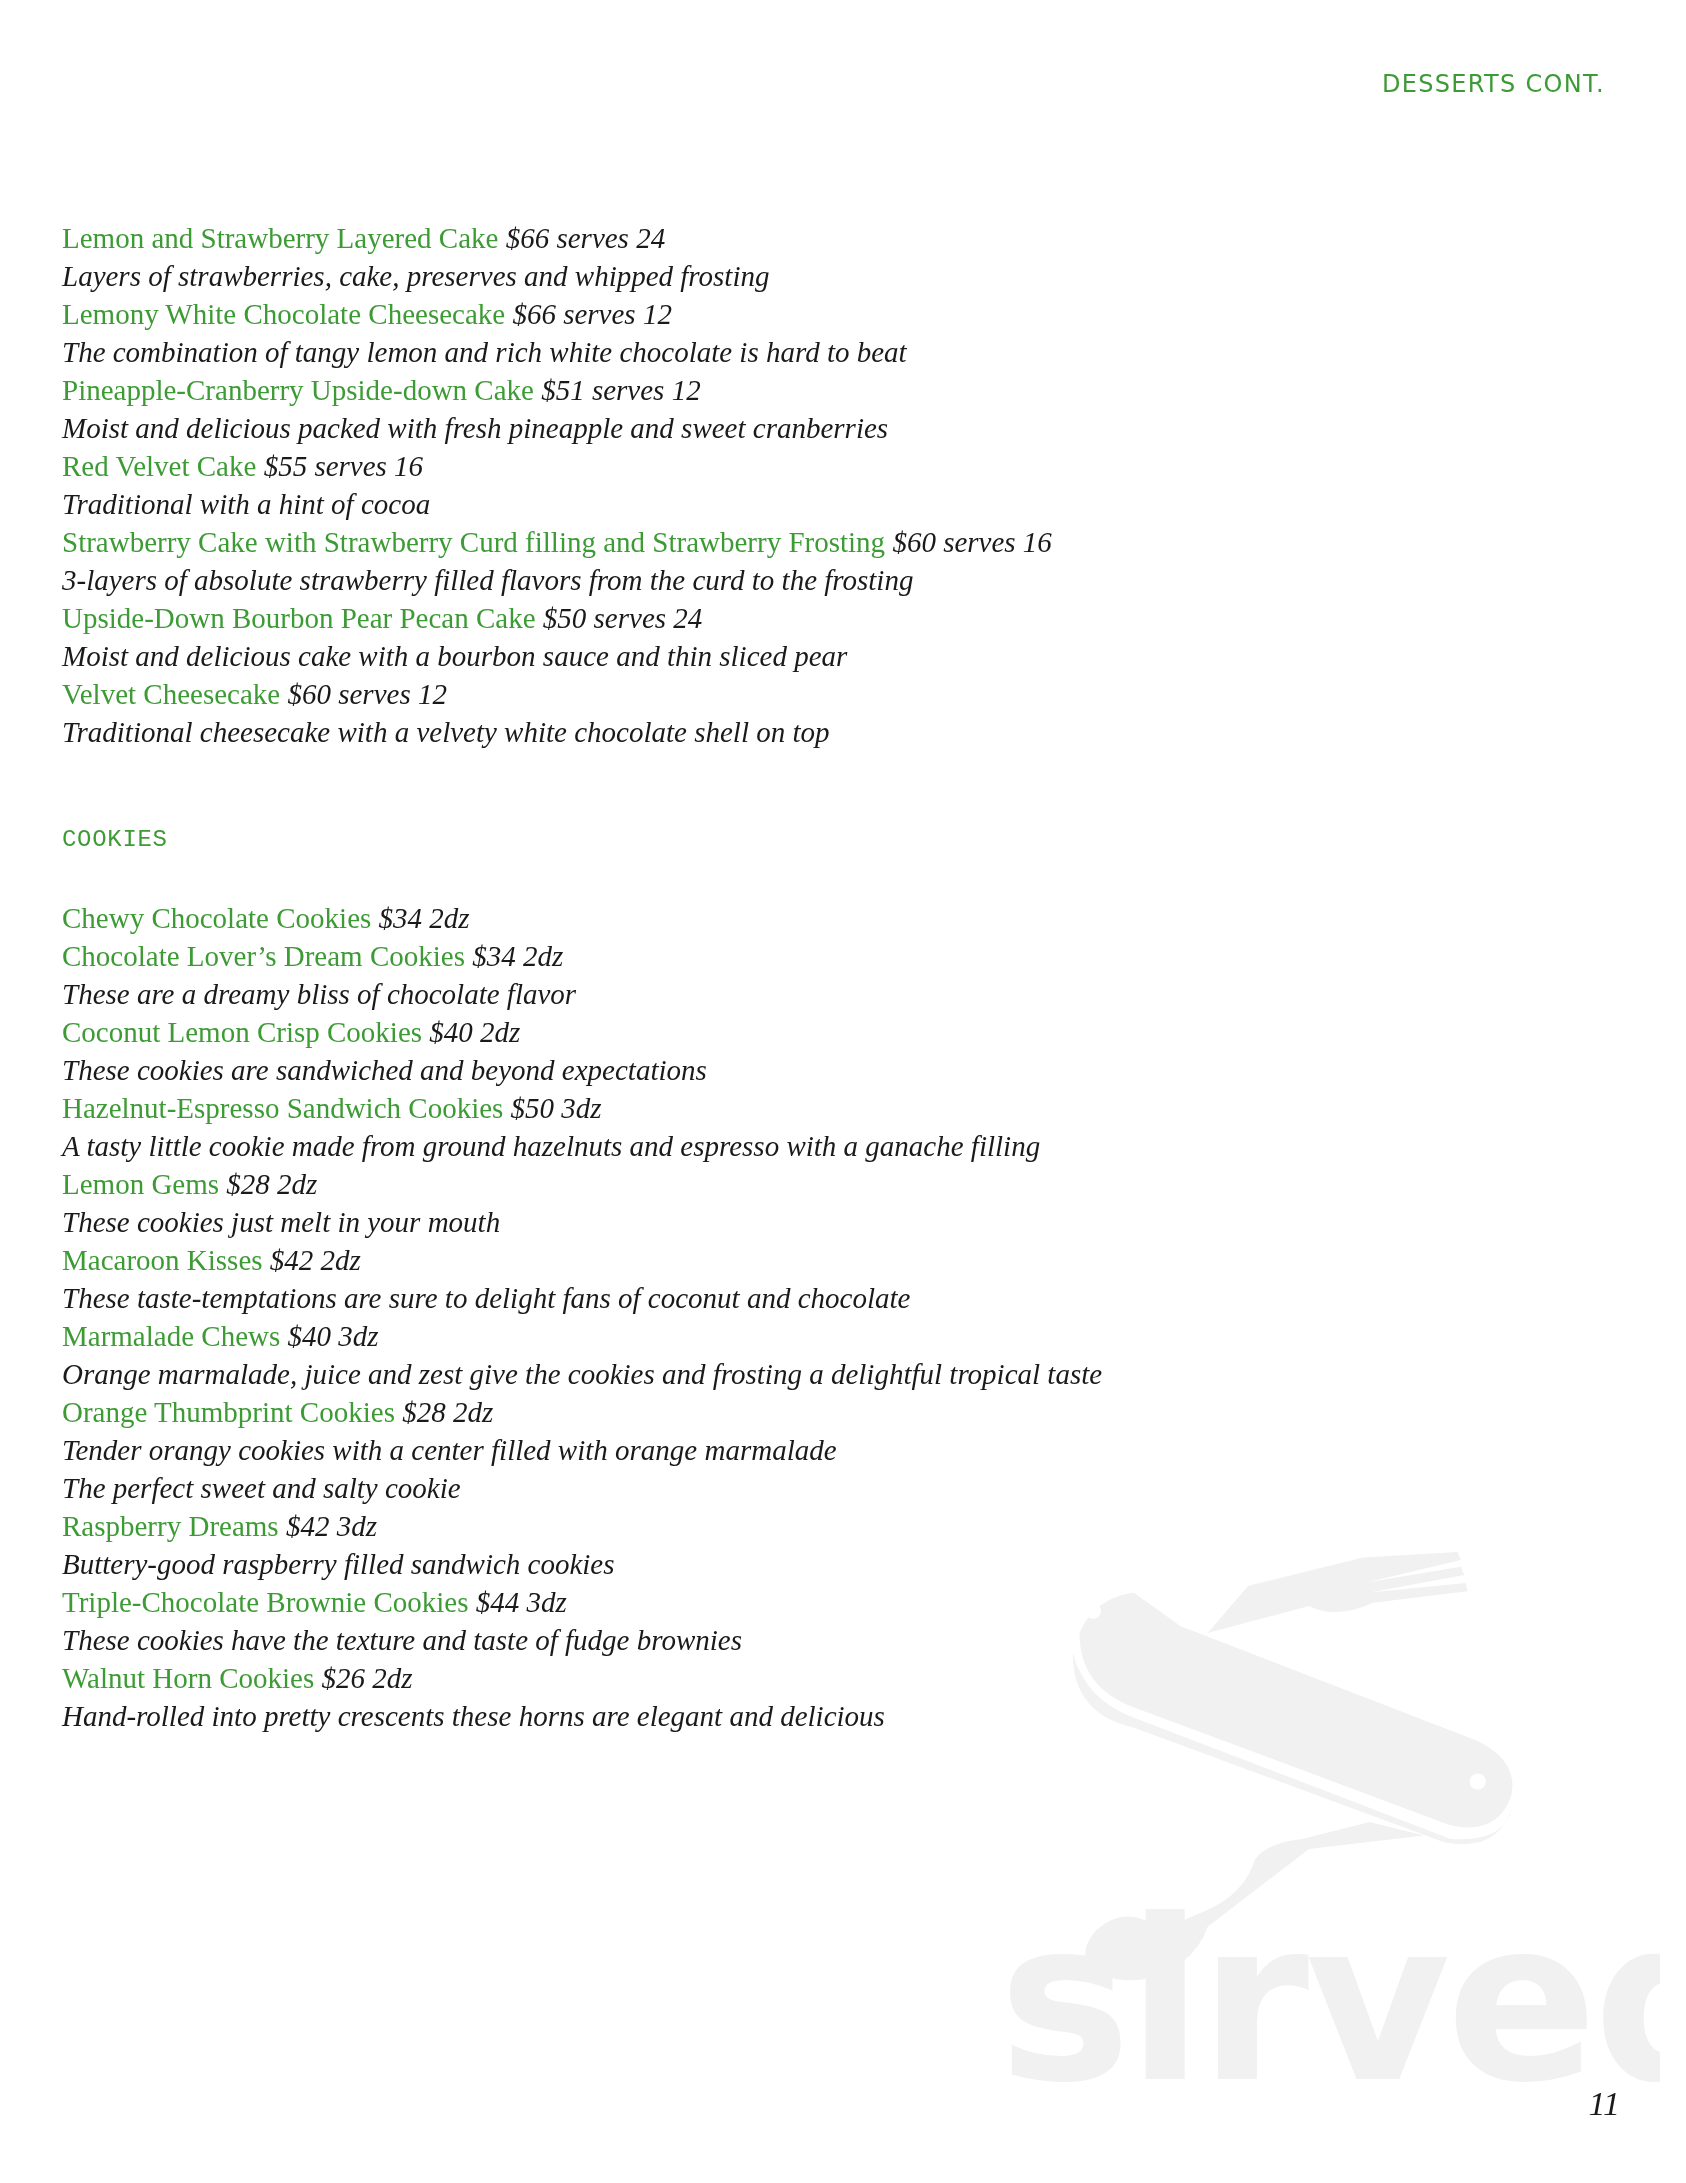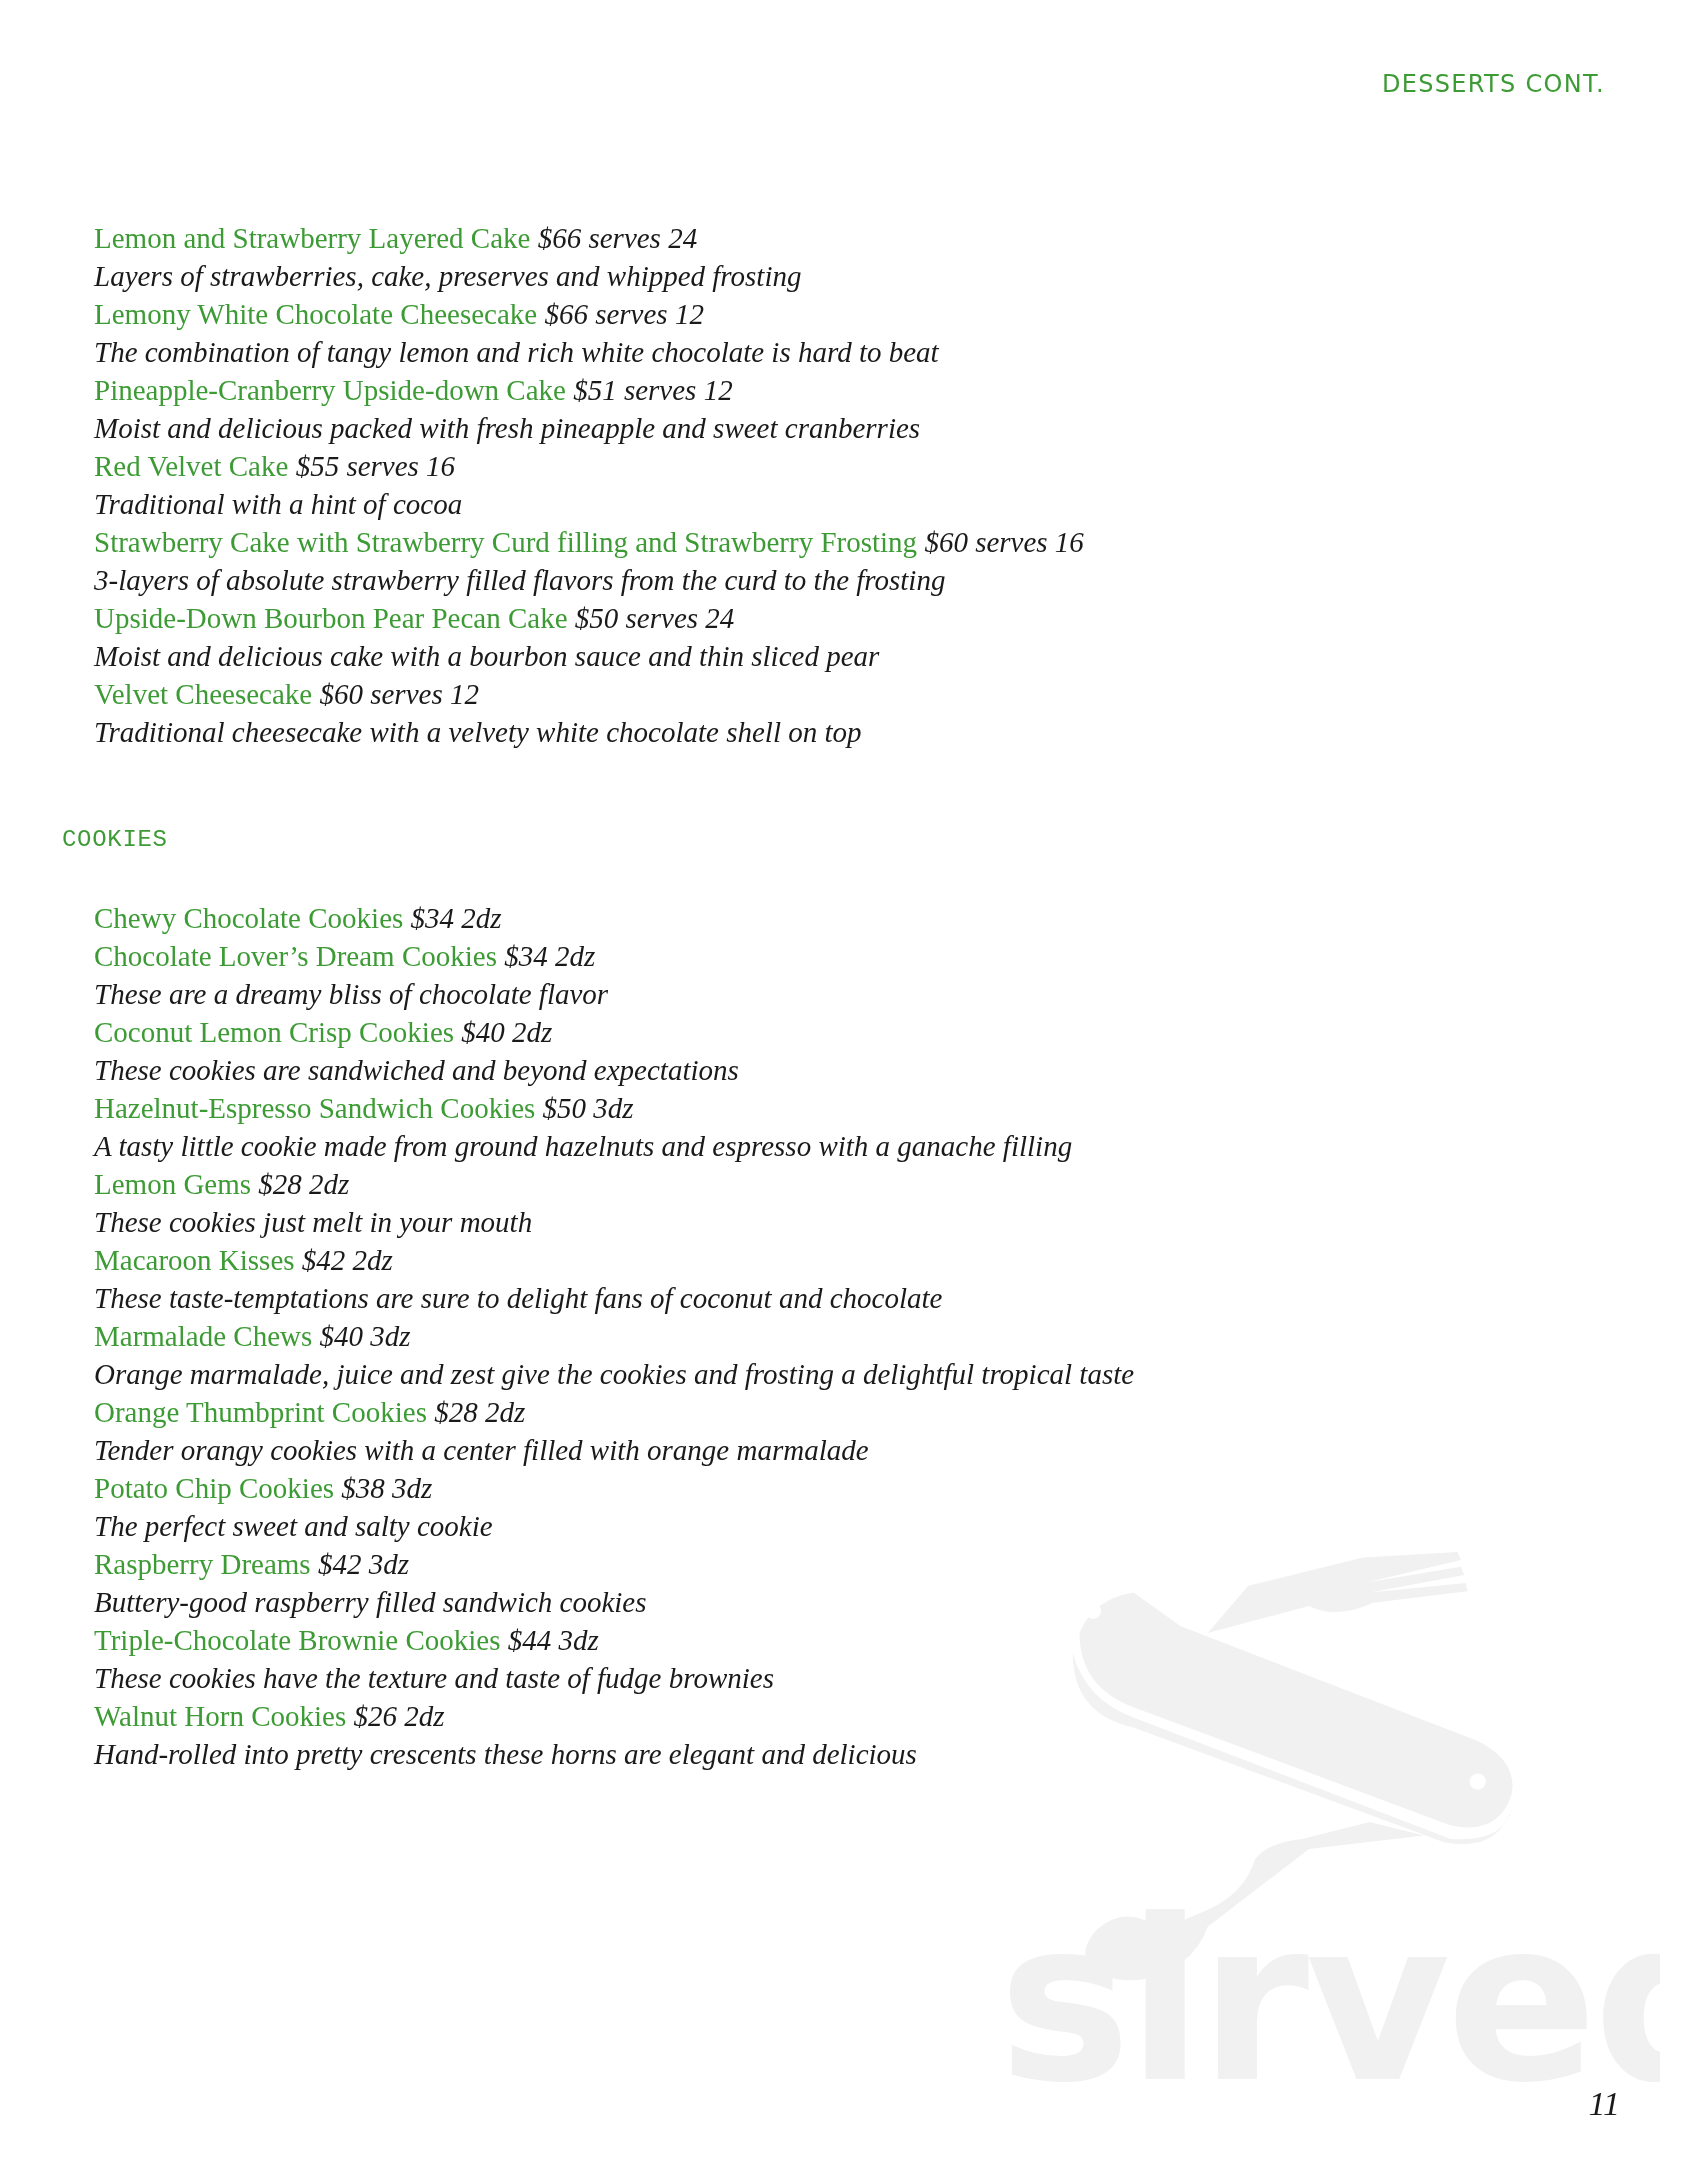--- a/index.html
+++ b/index.html
@@ -12,21 +12,20 @@
   .section { position:absolute; left:62px; right:0; }
   .section-title {
     font-family:Liberation Mono, monospace;
     font-size:24px; color:#3d9b35; letter-spacing:0.7px;
   }
   .item-list { list-style:none; margin:0; padding:0; }
   .item-line, .desc-line {
     height:38px; line-height:38px; white-space:nowrap;
     font-family:"Liberation Serif", "DejaVu Serif", serif;
     font-size:29px;
-    margin-left:32px;
   }
   .item-name { color:#3d9b35; }
   .item-price { color:#1a1a1a; font-style:italic; }
   .desc-line { color:#1a1a1a; font-style:italic; }
   .watermark {
     position:absolute; left:985px; top:1552px; width:675px; height:540px;
   }
   .page-number {
     position:absolute; right:67px; top:2085px;
     font-family:"Liberation Serif", "DejaVu Serif", serif;
@@ -102,21 +101,20 @@
       </li>
       <li>
         <div class="item-line"><span class="item-name">Marmalade Chews</span> <span class="item-price">$40 3dz</span></div>
         <div class="desc-line">Orange marmalade, juice and zest give the cookies and frosting a delightful tropical taste</div>
       </li>
       <li>
         <div class="item-line"><span class="item-name">Orange Thumbprint Cookies</span> <span class="item-price">$28 2dz</span></div>
         <div class="desc-line">Tender orangy cookies with a center filled with orange marmalade</div>
       </li>
       <li>
-        <div class="item-line"><span class="item-name">Potato Chip Cookies</span> <span class="item-price">$38 3dz</span></div>
         <div class="desc-line">The perfect sweet and salty cookie</div>
       </li>
       <li>
         <div class="item-line"><span class="item-name">Raspberry Dreams</span> <span class="item-price">$42 3dz</span></div>
         <div class="desc-line">Buttery-good raspberry filled sandwich cookies</div>
       </li>
       <li>
         <div class="item-line"><span class="item-name">Triple-Chocolate Brownie Cookies</span> <span class="item-price">$44 3dz</span></div>
         <div class="desc-line">These cookies have the texture and taste of fudge brownies</div>
       </li>

